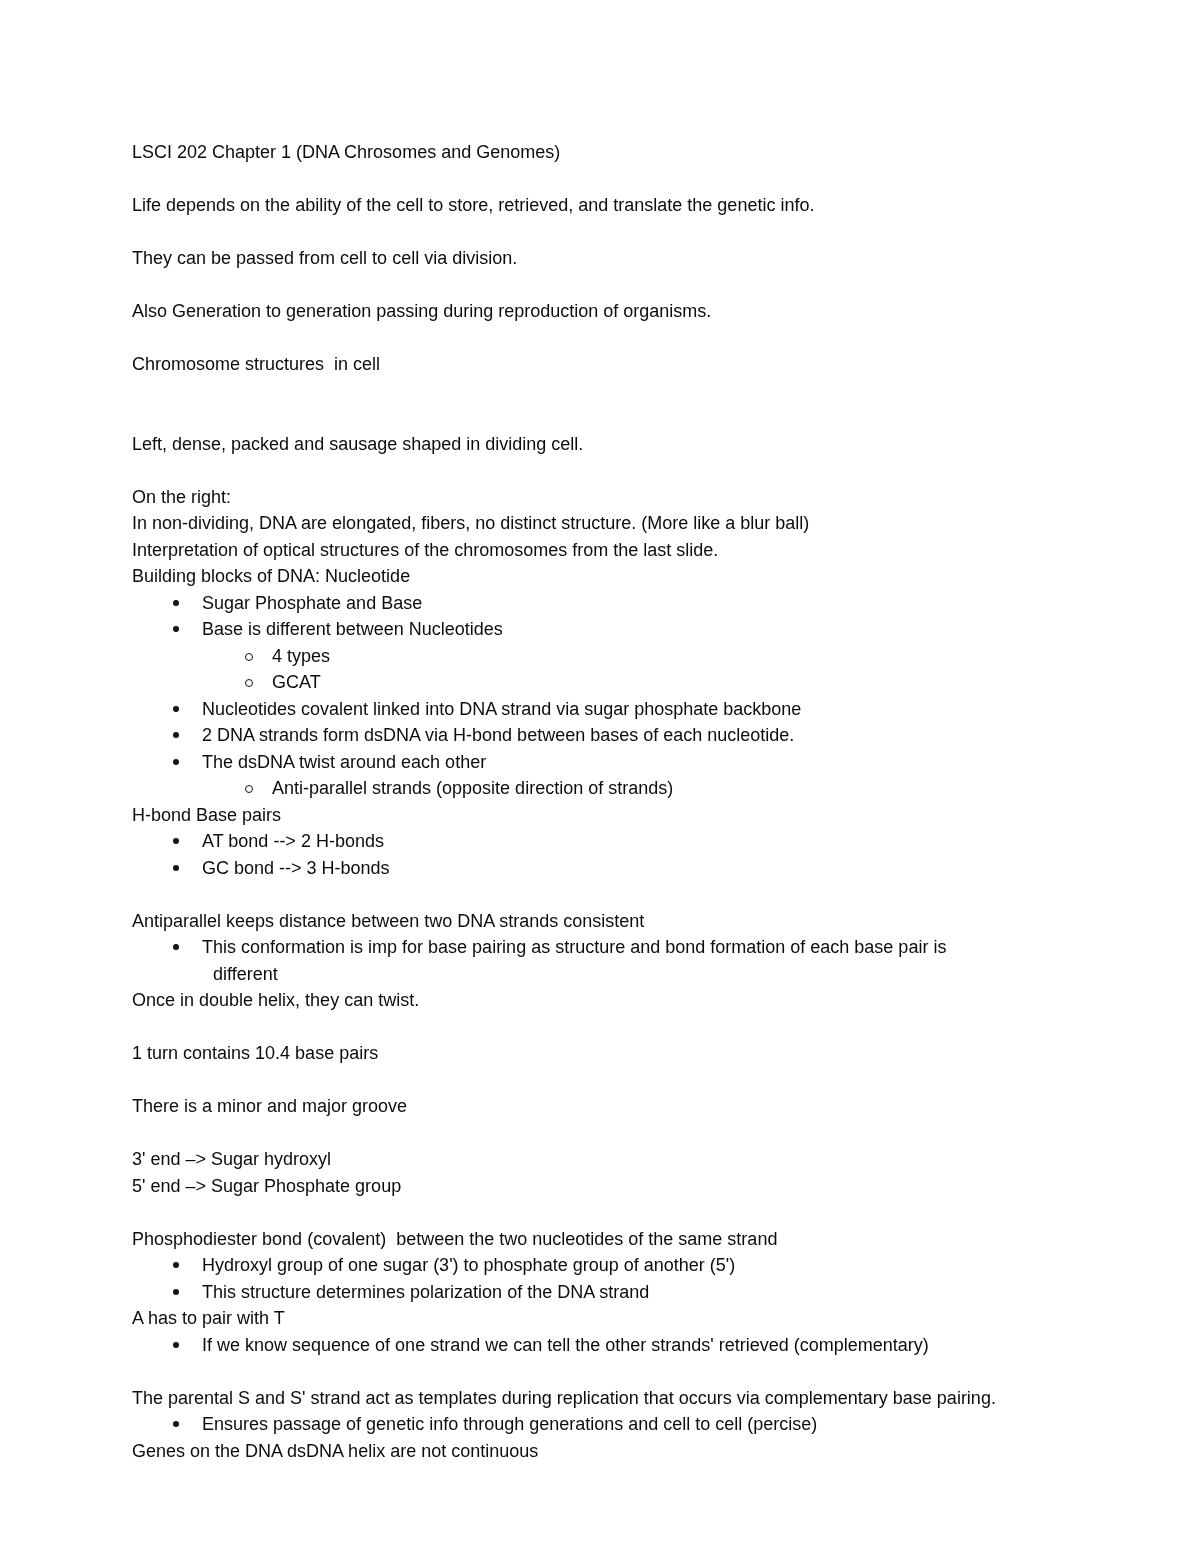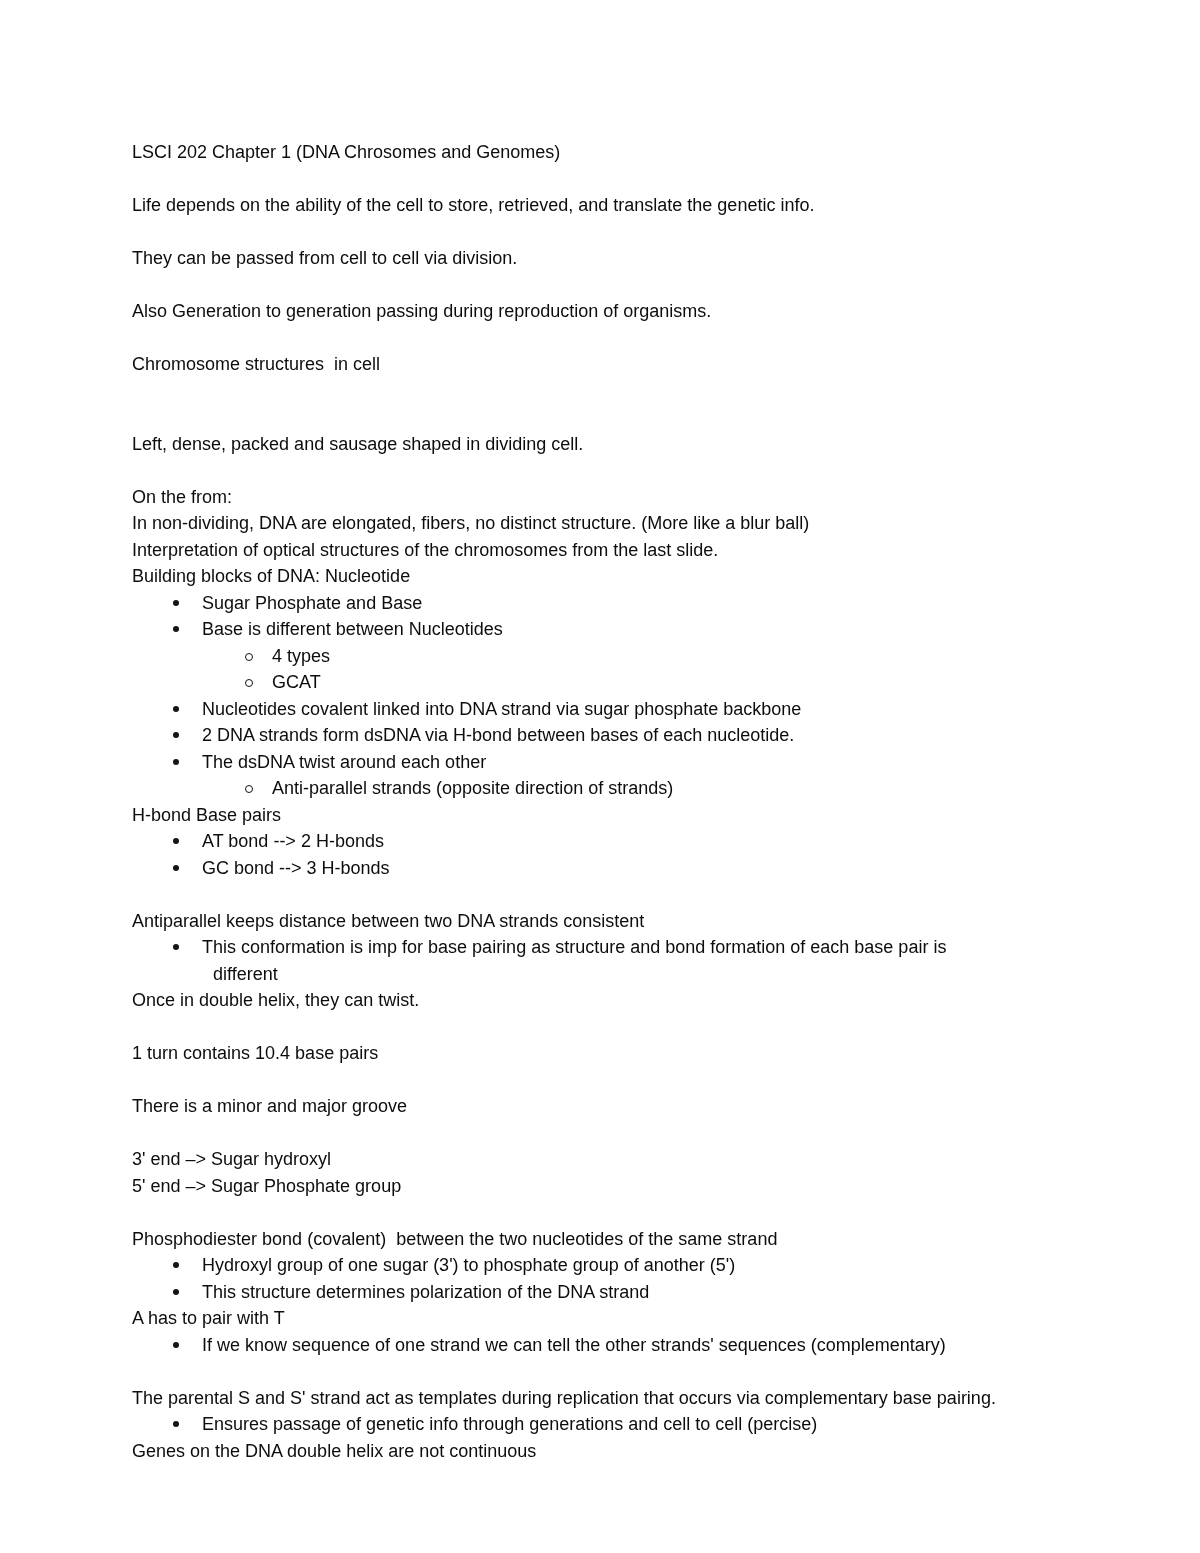--- a/index.html
+++ b/index.html
@@ -52,21 +52,21 @@
     <div class="line gap"></div>
     <div class="line p"><span>They can be passed from cell to cell via division.</span></div>
     <div class="line gap"></div>
     <div class="line p"><span>Also Generation to generation passing during reproduction of organisms.</span></div>
     <div class="line gap"></div>
     <div class="line p"><span>Chromosome structures  in cell</span></div>
     <div class="line gap"></div>
     <div class="line gap"></div>
     <div class="line p"><span>Left, dense, packed and sausage shaped in dividing cell.</span></div>
     <div class="line gap"></div>
-    <div class="line p"><span>On the from:</span></div>
+    <div class="line p"><span>On the right:</span></div>
     <div class="line p"><span>In non-dividing, DNA are elongated, fibers, no distinct structure. (More like a blur ball)</span></div>
     <div class="line p"><span>Interpretation of optical structures of the chromosomes from the last slide.</span></div>
     <div class="line p"><span>Building blocks of DNA: Nucleotide</span></div>
     <div class="line b"><span class="marker"></span><span>Sugar Phosphate and Base</span></div>
     <div class="line b"><span class="marker"></span><span>Base is different between Nucleotides</span></div>
     <div class="line sb"><span class="marker"></span><span>4 types</span></div>
     <div class="line sb"><span class="marker"></span><span>GCAT</span></div>
     <div class="line b"><span class="marker"></span><span>Nucleotides covalent linked into DNA strand via sugar phosphate backbone</span></div>
     <div class="line b"><span class="marker"></span><span>2 DNA strands form dsDNA via H-bond between bases of each nucleotide.</span></div>
     <div class="line b"><span class="marker"></span><span>The dsDNA twist around each other</span></div>
@@ -84,18 +84,18 @@
     <div class="line gap"></div>
     <div class="line p"><span>There is a minor and major groove</span></div>
     <div class="line gap"></div>
     <div class="line p"><span>3' end –&gt; Sugar hydroxyl</span></div>
     <div class="line p"><span>5' end –&gt; Sugar Phosphate group</span></div>
     <div class="line gap"></div>
     <div class="line p"><span>Phosphodiester bond (covalent)  between the two nucleotides of the same strand</span></div>
     <div class="line b"><span class="marker"></span><span>Hydroxyl group of one sugar (3') to phosphate group of another (5')</span></div>
     <div class="line b"><span class="marker"></span><span>This structure determines polarization of the DNA strand</span></div>
     <div class="line p"><span>A has to pair with T</span></div>
-    <div class="line b"><span class="marker"></span><span>If we know sequence of one strand we can tell the other strands' sequences (complementary)</span></div>
+    <div class="line b"><span class="marker"></span><span>If we know sequence of one strand we can tell the other strands' retrieved (complementary)</span></div>
     <div class="line gap"></div>
     <div class="line p"><span>The parental S and S' strand act as templates during replication that occurs via complementary base pairing.</span></div>
     <div class="line b"><span class="marker"></span><span>Ensures passage of genetic info through generations and cell to cell (percise)</span></div>
-    <div class="line p"><span>Genes on the DNA double helix are not continuous</span></div>
+    <div class="line p"><span>Genes on the DNA dsDNA helix are not continuous</span></div>
   </div>
 
 </body></html>

